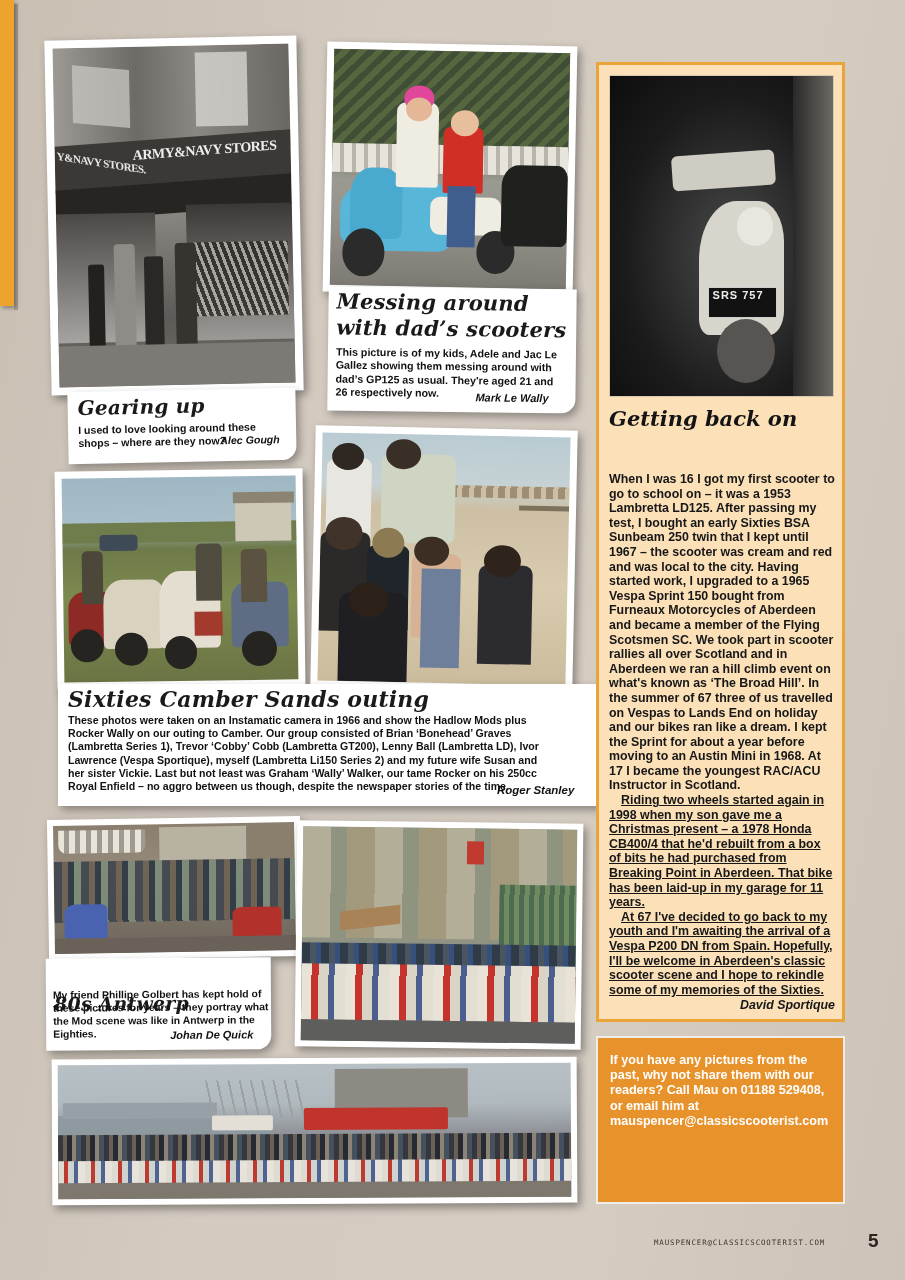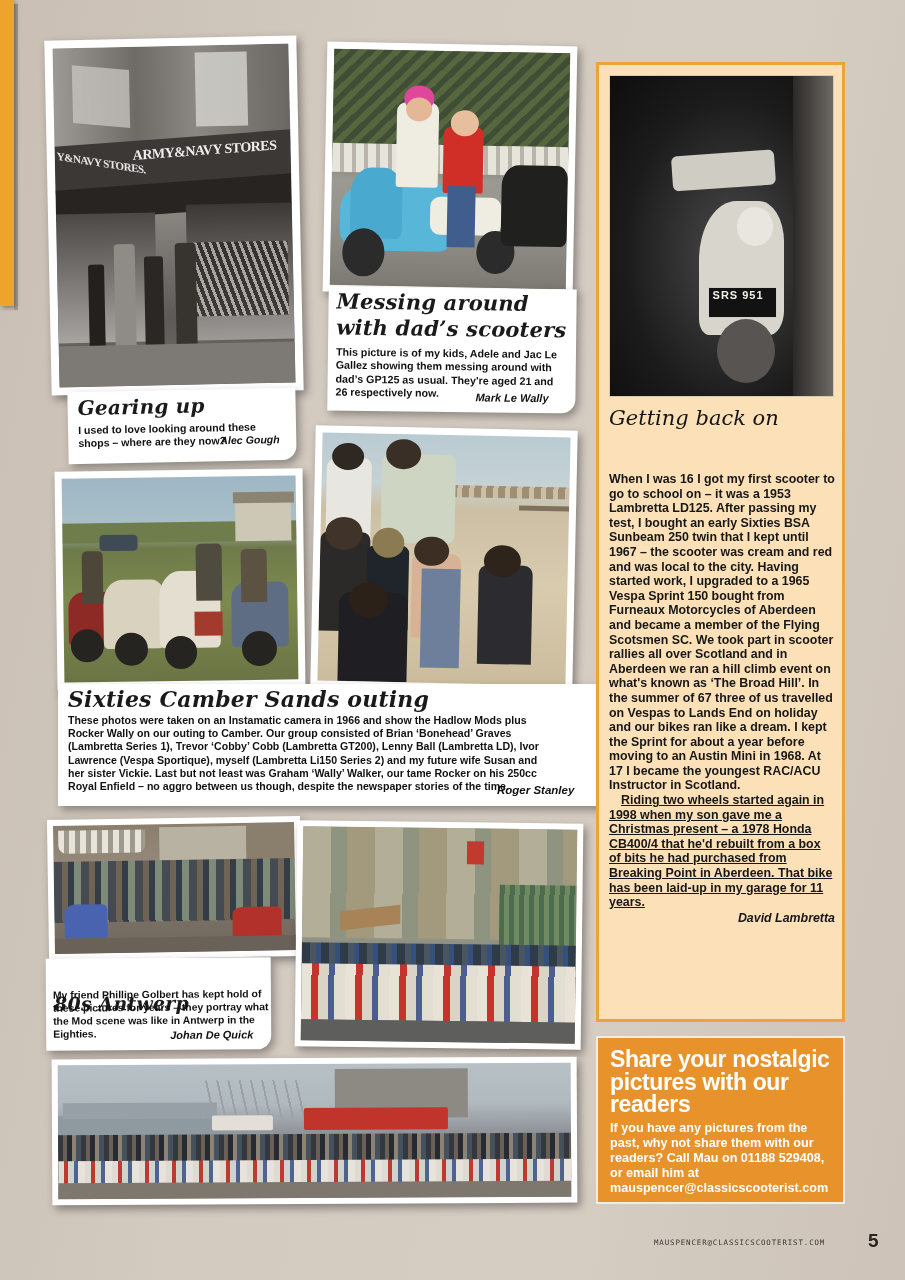--- a/index.html
+++ b/index.html
@@ -22,21 +22,21 @@
     font-style:italic;font-weight:700;color:#1a1a1a;letter-spacing:.2px;
   }
   .cap-body{font-family:"Liberation Sans", sans-serif;font-weight:700;color:#111;}
   .cap-by{font-style:italic;font-weight:700;}
 
   
   .rightcol{position:absolute;left:596px;top:62px;width:249px;height:960px;
      background:#fbe0b8;border:3px solid #eaa43a;box-sizing:border-box;}
   .rc-photo{position:absolute;left:609px;top:75px;width:223px;height:320px;background:#1b1b1b;overflow:hidden;border:1px solid #d9c9ae;}
   .rc-title{position:absolute;left:609px;top:406px;width:228px;
-      font-family:"DejaVu Serif", serif;font-style:italic;font-weight:400;
+      font-family:"DejaVu Serif", serif;font-style:italic;font-weight:700;
       font-size:21px;line-height:25px;color:#141414;}
   .rc-body{position:absolute;left:609px;top:472px;width:226px;
       font-family:"Liberation Sans", sans-serif;font-weight:700;
       font-size:12.4px;line-height:14.6px;color:#171717;text-align:left;}
   .rc-body p{margin:0;}
   .rc-body p.ind{text-indent:12px;text-decoration:underline;}
   .rc-sign{display:block;text-align:right;font-style:italic;font-weight:700;font-size:12.4px;margin-top:1px;}
 
   
   .promo{position:absolute;left:596px;top:1036px;width:249px;height:168px;
@@ -216,34 +216,34 @@
 </div>
 
 <div class="rightcol"></div>
 
 <div class="rc-photo">
   <div class="rect" style="left:0;top:0;width:100%;height:100%;background:radial-gradient(ellipse at 55% 55%, #4a4a4a 0%, #1b1b1b 62%, #0d0d0d 100%);"></div>
   <div class="rect" style="left:40%;top:39%;width:38%;height:42%;background:#d8d5cd;border-radius:44% 30% 18% 12%;"></div>
   <div class="rect" style="left:28%;top:24%;width:46%;height:11%;background:#cfccc4;border-radius:6px;transform:rotate(-4deg);"></div>
   <div class="blob" style="left:57%;top:41%;width:16%;height:12%;background:#e8e6df;"></div>
   <div class="rect" style="left:44%;top:66%;width:30%;height:9%;background:#121212;border:1px solid #cfcfcf;"></div>
-  <div style="position:absolute;left:46%;top:66.5%;color:#f0efe9;font-family:'Liberation Sans',sans-serif;font-weight:700;font-size:11px;letter-spacing:1px;">SRS 951</div>
+  <div style="position:absolute;left:46%;top:66.5%;color:#f0efe9;font-family:'Liberation Sans',sans-serif;font-weight:700;font-size:11px;letter-spacing:1px;">SRS 757</div>
   <div class="blob" style="left:48%;top:76%;width:26%;height:20%;background:#575451;"></div>
   <div class="rect" style="left:82%;top:0;width:18%;height:100%;background:linear-gradient(90deg,#2a2927,#6d6965);"></div>
 </div>
 
 <div class="rc-title">
   <div>Getting back on</div>
 </div>
 
 <div class="rc-body">
   <p>When I was 16 I got my first scooter to go to school on – it was a 1953 Lambretta LD125. After passing my test, I bought an early Sixties BSA Sunbeam 250 twin that I kept until 1967 – the scooter was cream and red and was local to the city. Having started work, I upgraded to a 1965 Vespa Sprint 150 bought from Furneaux Motorcycles of Aberdeen and became a member of the Flying Scotsmen SC. We took part in scooter rallies all over Scotland and in Aberdeen we ran a hill climb event on what's known as ‘The Broad Hill’. In the summer of 67 three of us travelled on Vespas to Lands End on holiday and our bikes ran like a dream. I kept the Sprint for about a year before moving to an Austin Mini in 1968. At 17 I became the youngest RAC/ACU Instructor in Scotland.</p>
   <p class="ind">Riding two wheels started again in 1998 when my son gave me a Christmas present – a 1978 Honda CB400/4 that he'd rebuilt from a box of bits he had purchased from Breaking Point in Aberdeen. That bike has been laid-up in my garage for 11 years.</p>
-  <span class="rc-sign">David Lambretta</span>
+  <p class="ind">At 67 I've decided to go back to my youth and I'm awaiting the arrival of a Vespa P200 DN from Spain. Hopefully, I'll be welcome in Aberdeen's classic scooter scene and I hope to rekindle some of my memories of the Sixties.</p>
+  <span class="rc-sign">David Sportique</span>
 </div>
 
 <div class="promo">
-  <h2>Share your nostalgic pictures with our readers</h2>
   <p>If you have any pictures from the past, why not share them with our readers? Call Mau on 01188 529408, or email him at mauspencer@classicscooterist.com</p>
 </div>
 
 <div class="footer-url">MAUSPENCER@CLASSICSCOOTERIST.COM</div>
 <div class="footer-num">5</div>
 
 </body></html>

